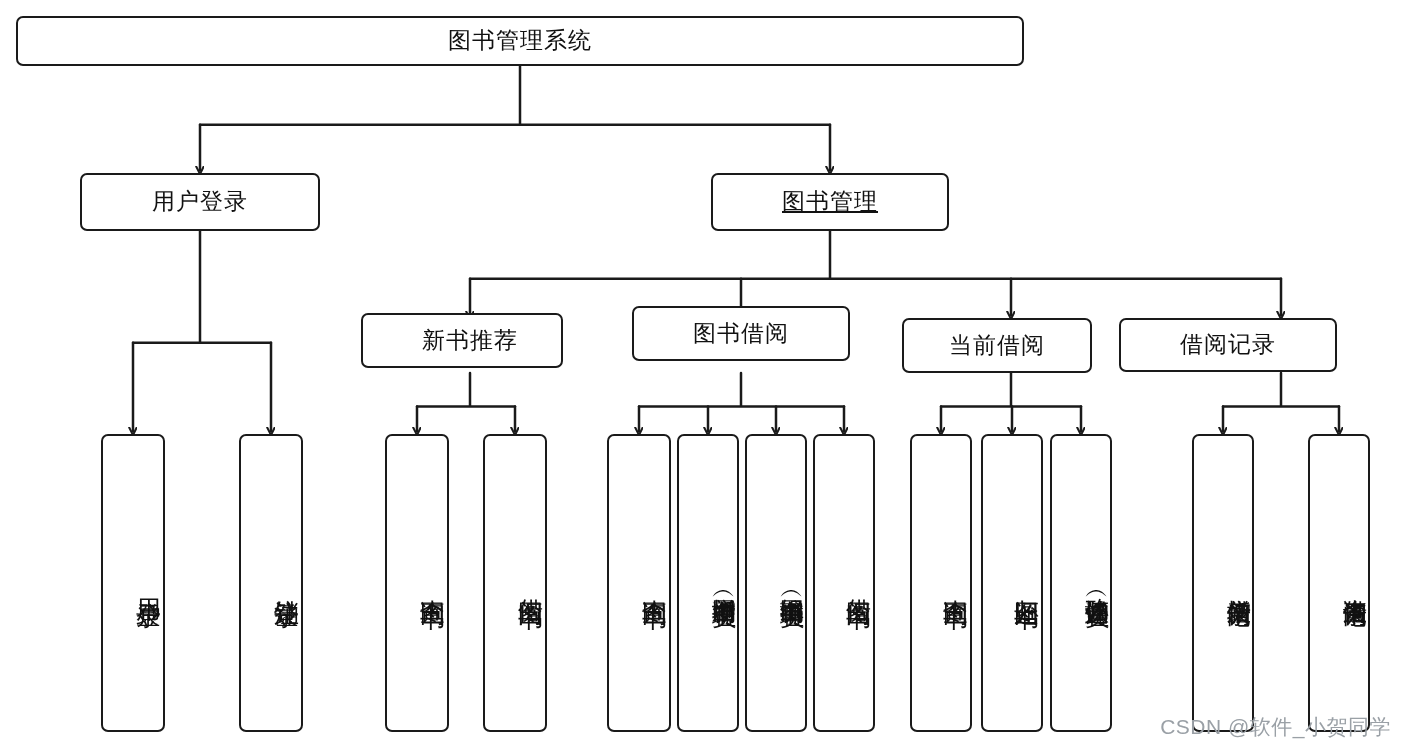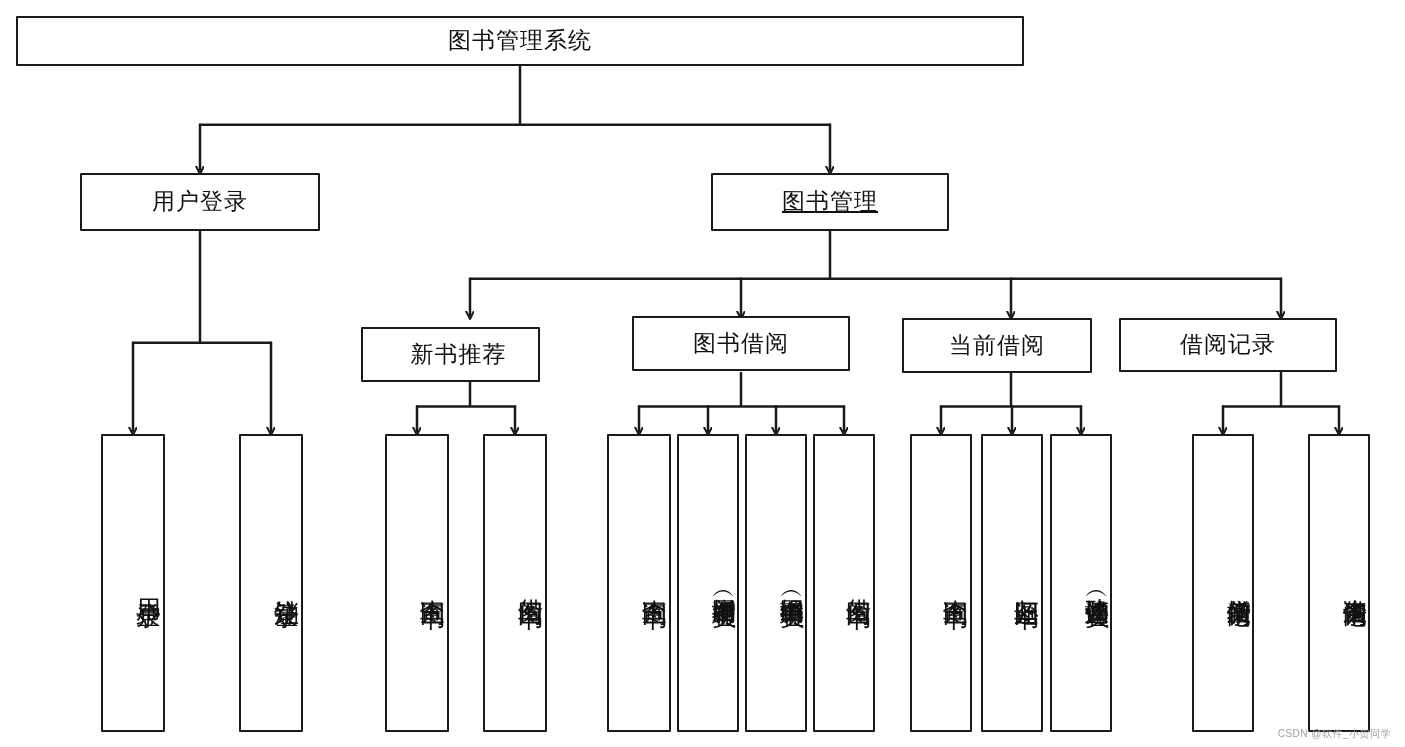--- a/index.html
+++ b/index.html
@@ -20,21 +20,21 @@
   .node {
     position: absolute;
     box-sizing: border-box;
     border: 2px solid #1a1a1a;
     background: #ffffff;
     display: flex;
     align-items: center;
     justify-content: center;
     color: #111111;
     line-height: 1.12;
-    border-radius: 1px;
+    border-radius: 7px;
   }
   .node.horiz {
     font-size: 23px;
     letter-spacing: 1px;
   }
   .node.vert {
     writing-mode: vertical-rl;
     text-orientation: upright;
     font-size: 25px;
     letter-spacing: 2px;
@@ -51,21 +51,21 @@
     left: 0;
     top: 0;
     width: 1405px;
     height: 747px;
     pointer-events: none;
   }
   .watermark {
     position: absolute;
     right: 14px;
     bottom: 6px;
-    font-size: 10px;
+    font-size: 21px;
     color: #9aa0a6;
     letter-spacing: 0.5px;
     white-space: nowrap;
   }
 </style>
 </head>
 <body>
 
 <div id="canvas">
 
@@ -102,22 +102,22 @@
         <path d="M 1281 373 L 1281 406.55 M 1223 406.55 L 1339 406.55" stroke-linecap="round"></path>
         <path d="M 1223 406.55 L 1223 431" marker-end="url(#arrow)" stroke-linecap="round"></path>
         <path d="M 1339 406.55 L 1339 431" marker-end="url(#arrow)" stroke-linecap="round"></path>
       </g>
   </svg>
 
   <div id="node-layer">
       <div class="node horiz" style="left: 16px; top: 16px; width: 1008px; height: 50px;">图书管理系统</div>
       <div class="node horiz" style="left: 80px; top: 173px; width: 240px; height: 58px;">用户登录</div>
       <div class="node horiz" style="left: 711px; top: 173px; width: 238px; height: 58px; text-decoration: underline;">图书管理</div>
-      <div class="node horiz" style="left: 361px; top: 327px; width: 179px; height: 55px; padding-left: 16px;">新书推荐</div>
-      <div class="node horiz" style="left: 632px; top: 316px; width: 218px; height: 55px;">图书借阅</div>
+      <div class="node horiz" style="left: 361px; top: 313px; width: 202px; height: 55px; padding-left: 16px;">新书推荐</div>
+      <div class="node horiz" style="left: 632px; top: 306px; width: 218px; height: 55px;">图书借阅</div>
       <div class="node horiz" style="left: 902px; top: 318px; width: 190px; height: 55px;">当前借阅</div>
       <div class="node horiz" style="left: 1119px; top: 318px; width: 218px; height: 54px;">借阅记录</div>
       <div class="node vert" style="left: 101px; top: 434px; width: 64px; height: 298px;">用户登录</div>
       <div class="node vert" style="left: 239px; top: 434px; width: 64px; height: 298px;">注销登录</div>
       <div class="node vert" style="left: 385px; top: 434px; width: 64px; height: 298px;">查询图书</div>
       <div class="node vert" style="left: 483px; top: 434px; width: 64px; height: 298px;">借阅图书</div>
       <div class="node vert" style="left: 607px; top: 434px; width: 64px; height: 298px;">查询图书</div>
       <div class="node vert wrap2" style="left: 677px; top: 434px; width: 62px; height: 298px;">新增图书（管理员）</div>
       <div class="node vert wrap2" style="left: 745px; top: 434px; width: 62px; height: 298px;">编辑图书（管理员）</div>
       <div class="node vert" style="left: 813px; top: 434px; width: 62px; height: 298px;">借阅图书</div>

